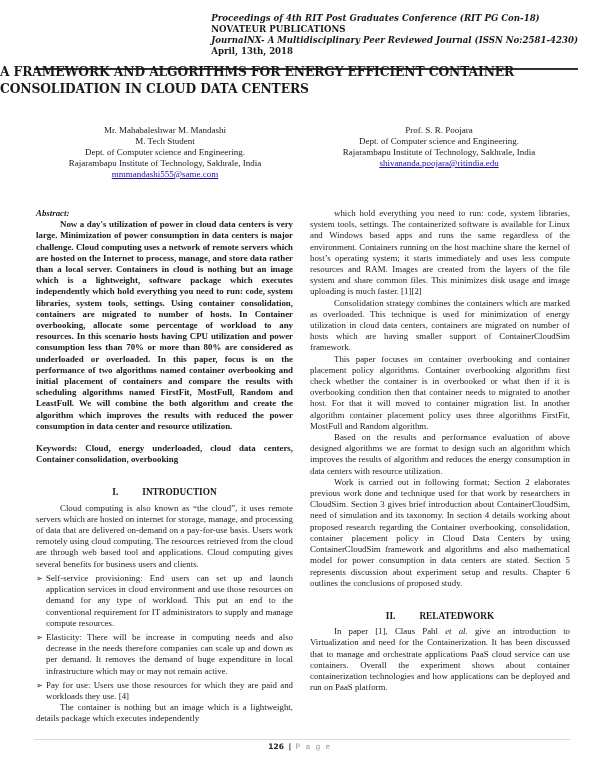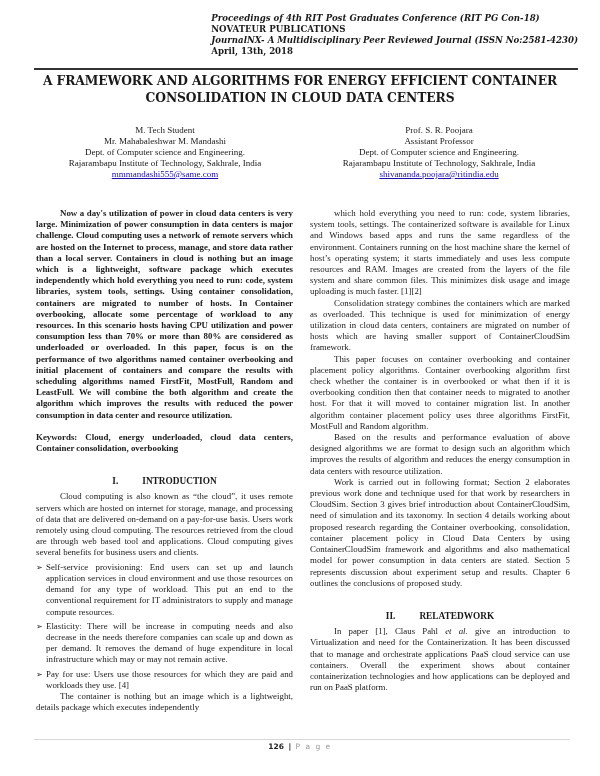--- a/index.html
+++ b/index.html
@@ -1,20 +1,20 @@
 <!DOCTYPE html>
 <html><head>
 <meta charset="utf-8">
 <style>
   html, body { margin:0; padding:0; background:#ffffff; }
   body { width:600px; height:776px; position:relative; overflow:hidden; color:#1a1a1a; }
   .header { position:absolute; right:22px; top:13px; text-align:left; font-family:"DejaVu Serif", serif; font-size:8.6px; line-height:11px; font-weight:bold; }
   .header .it { font-style:italic; }
   .header-rule { position:absolute; left:34px; right:22px; top:68px; height:2px; background:#333; }
-  .title { position:absolute; left:0; right:0; top:72px; text-align:center; font-family:"DejaVu Serif", serif; font-weight:bold; font-size:12.3px; line-height:17px; letter-spacing:-0.1px; }
+  .title { position:absolute; left:0; right:0; top:63px; font-family:"DejaVu Serif", serif; font-weight:bold; font-size:12.3px; line-height:17px; letter-spacing:-0.1px; }
   .author { position:absolute; top:125px; text-align:center; font-family:"Liberation Serif", serif; font-size:9px; line-height:11px; }
   .author.a1 { left:40px; width:250px; }
   .author.a2 { left:308px; width:262px; }
   .author .email { color:#1a0dab; text-decoration:underline; }
   .col { position:absolute; font-family:"Liberation Serif", serif; font-size:8.85px; line-height:11.2px; text-align:justify; }
   .col.left { left:36px; width:257px; top:208px; }
   .col.right { left:310px; width:260px; top:208px; }
   .col p { margin:0; }
   .indent { text-indent:24px; }
   .bold { font-weight:bold; }
@@ -40,36 +40,36 @@
   <div>April, 13th, 2018</div>
 </div>
 <div class="header-rule"></div>
 
 <div class="title">
   <div>A FRAMEWORK AND ALGORITHMS FOR ENERGY EFFICIENT CONTAINER</div>
   <div>CONSOLIDATION IN CLOUD DATA CENTERS</div>
 </div>
 
 <div class="author a1">
+  <div>Mr. Mahabaleshwar M. Mandashi</div>
   <div>M. Tech Student</div>
-  <div>Mr. Mahabaleshwar M. Mandashi</div>
   <div>Dept. of Computer science and Engineering.</div>
   <div>Rajarambapu Institute of Technology, Sakhrale, India</div>
   <div><span class="email">mmmandashi555@same.com</span></div>
 </div>
 
 <div class="author a2">
   <div>Prof. S. R. Poojara</div>
-  <div>Assistant Professor</div>
   <div>Dept. of Computer science and Engineering.</div>
   <div>Rajarambapu Institute of Technology, Sakhrale, India</div>
   <div><span class="email">shivananda.poojara@ritindia.edu</span></div>
 </div>
 
 <div class="col left">
+  <p class="abs-label">Abstract:</p>
   <p class="bold indent">Now a day's utilization of power in cloud data centers is very large. Minimization of power consumption in data centers is major challenge. Cloud computing uses a network of remote servers which are hosted on the Internet to process, manage, and store data rather than a local server. Containers in cloud is nothing but an image which is a lightweight, software package which executes independently which hold everything you need to run: code, system libraries, system tools, settings. Using container consolidation, containers are migrated to number of hosts. In Container overbooking, allocate some percentage of workload to any resources. In this scenario hosts having CPU utilization and power consumption less than 70% or more than 80% are considered as underloaded or overloaded. In this paper, focus is on the performance of two algorithms named container overbooking and initial placement of containers and compare the results with scheduling algorithms named FirstFit, MostFull, Random and LeastFull. We will combine the both algorithm and create the algorithm which improves the results with reduced the power consumption in data center and resource utilization.</p>
   <div class="gap"></div>
   <p class="bold">Keywords: Cloud, energy underloaded, cloud data centers, Container consolidation, overbooking</p>
   <div class="gap"></div>
   <p class="section-head">
     <span class="num">I.</span><span>INTRODUCTION</span>
   </p>
   <p class="indent">Cloud computing is also known as “the cloud”, it uses remote servers which are hosted on internet for storage, manage, and processing of data that are delivered on-demand on a pay-for-use basis. Users work remotely using cloud computing. The resources retrieved from the cloud are through web based tool and applications. Cloud computing gives several benefits for business users and clients.</p>
   <p class="bullet"><span class="arrow">➢</span><span>Self-service provisioning: End users can set up and launch application services in cloud environment and use those resources on demand for any type of workload. This put an end to the conventional requirement for IT administrators to supply and manage compute resources.</span></p>
   <p class="bullet"><span class="arrow">➢</span><span>Elasticity: There will be increase in computing needs and also decrease in the needs therefore companies can scale up and down as per demand. It removes the demand of huge expenditure in local infrastructure which may or may not remain active.</span></p>

